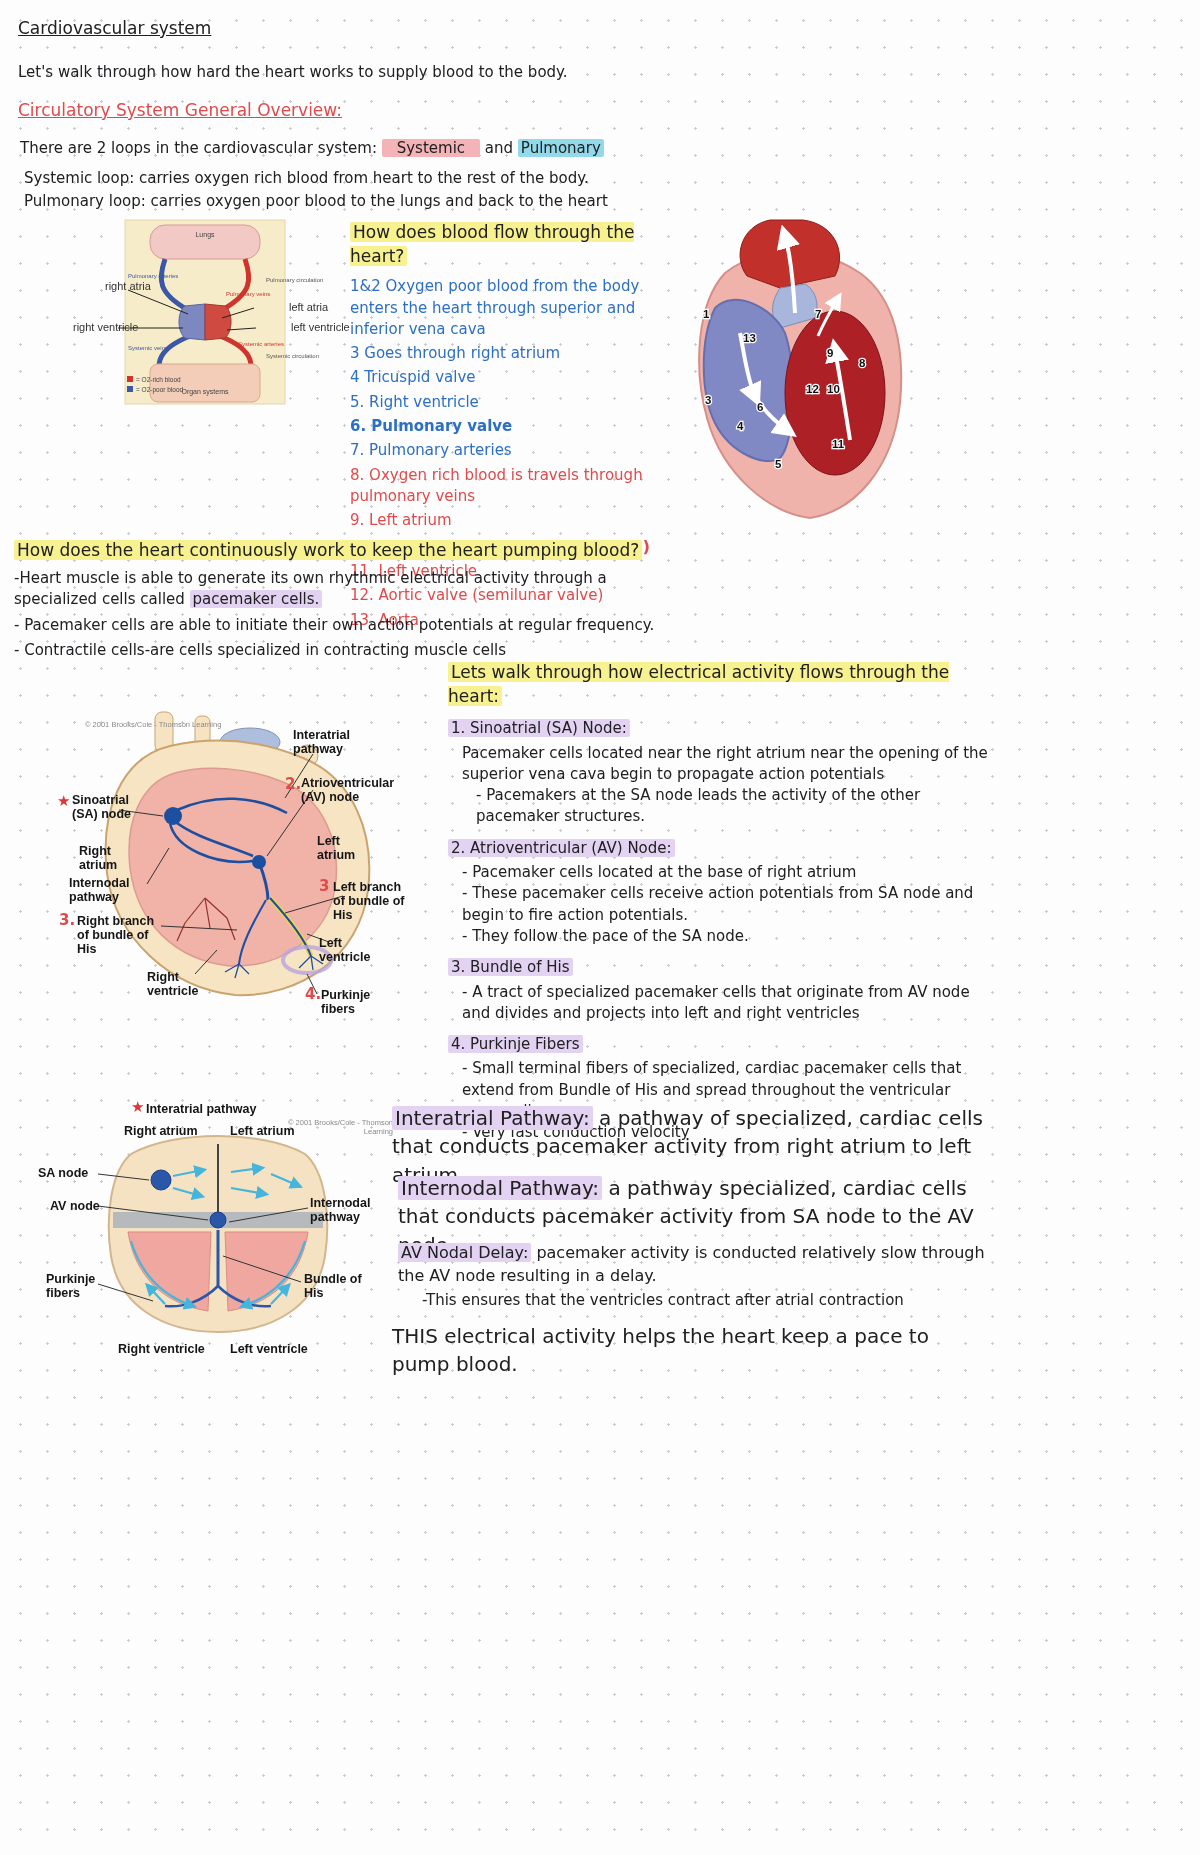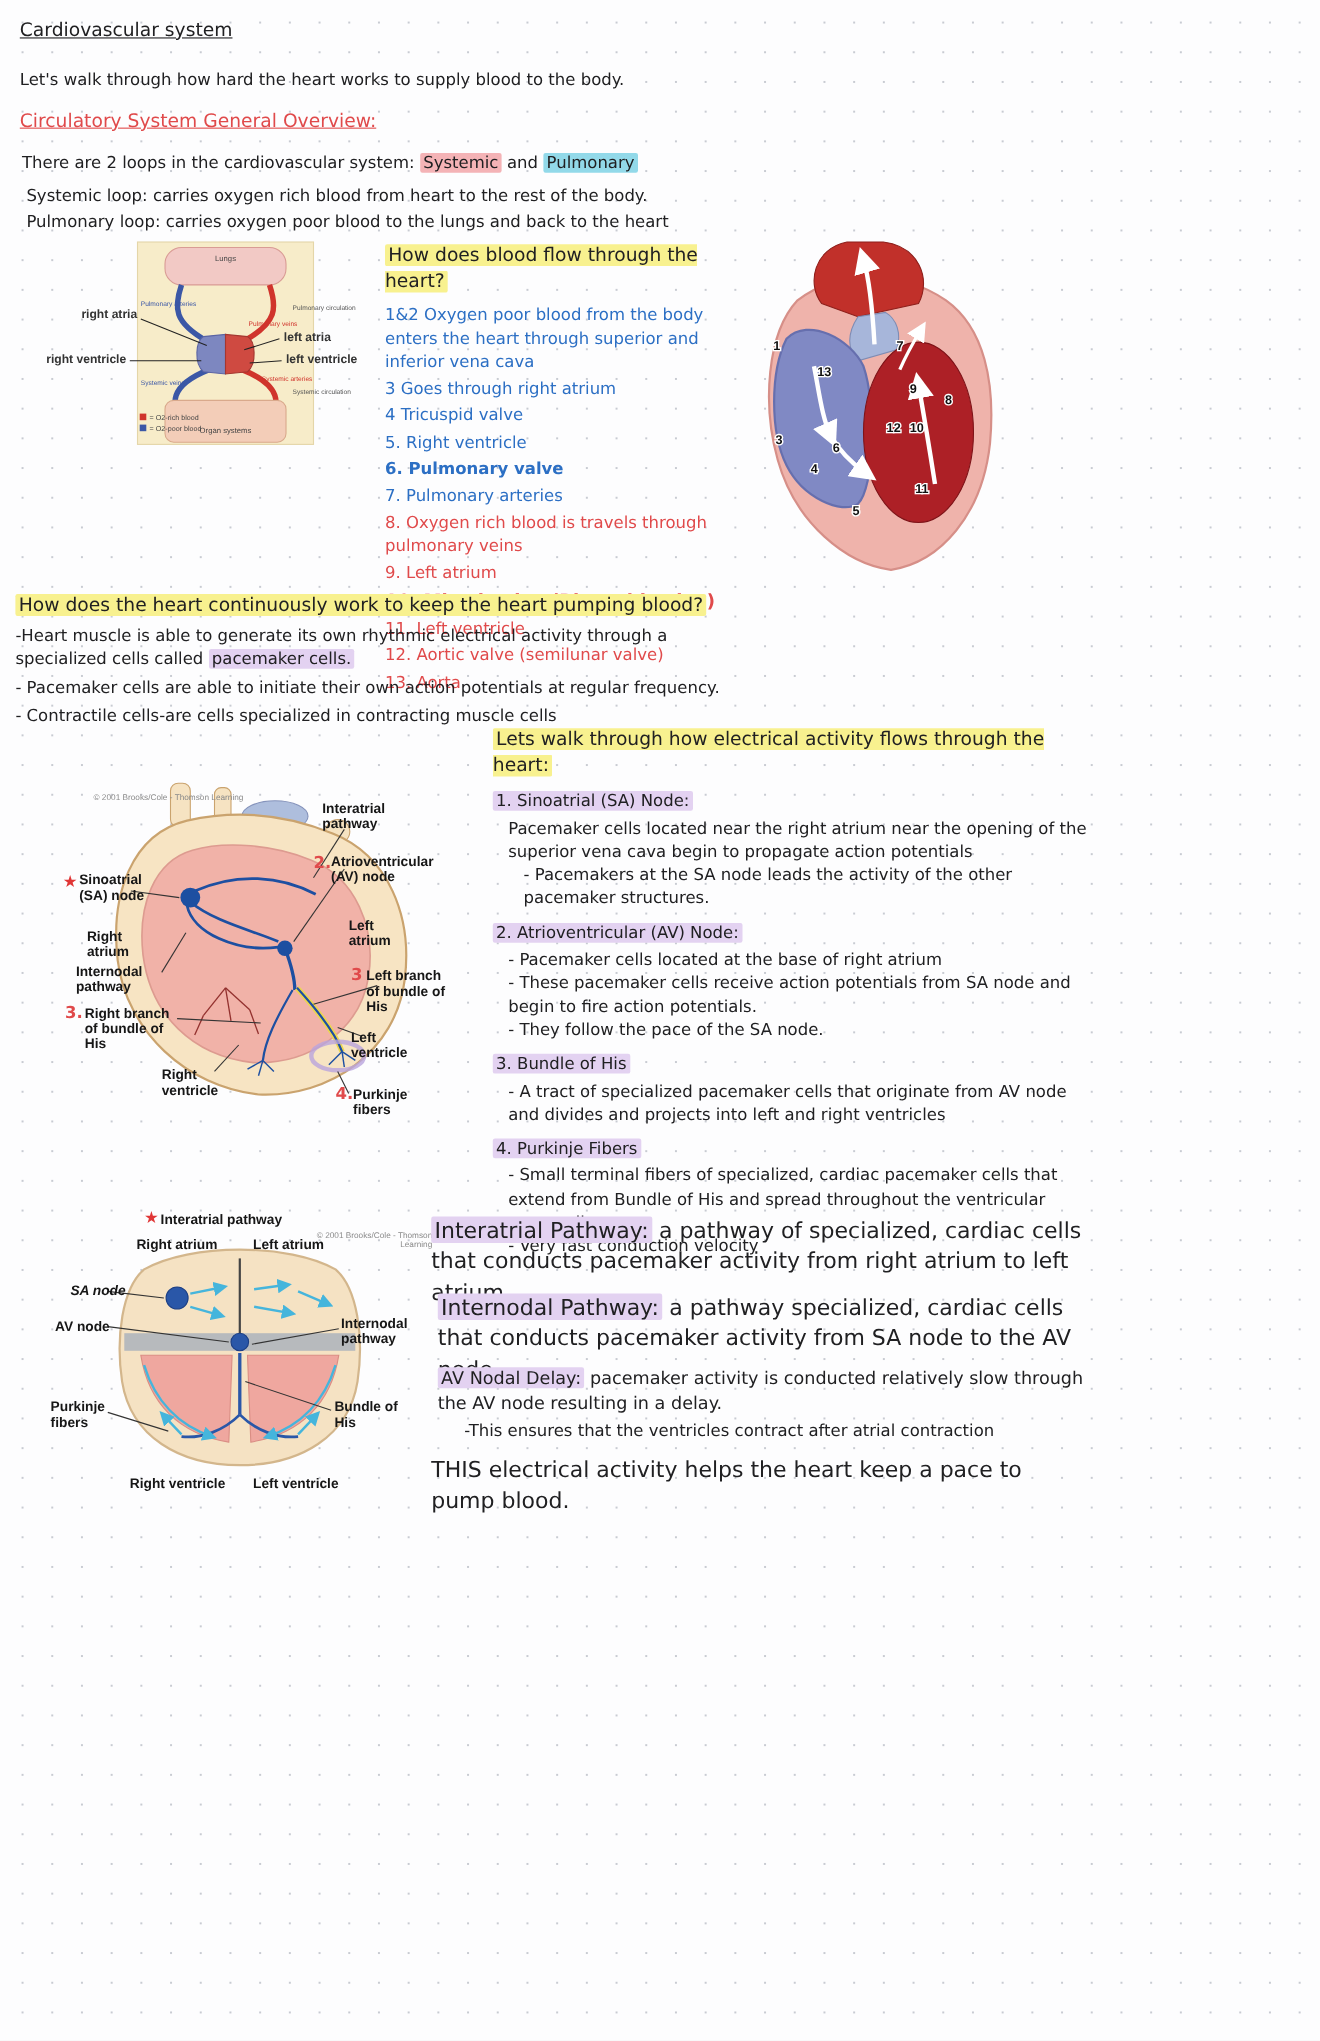--- a/index.html
+++ b/index.html
@@ -10,26 +10,26 @@
     font-family:"DejaVu Sans",sans-serif;color:#202022;}
   .abs{position:absolute;}
   .hw{font-size:15px;line-height:1.42;}
   .hw-lg{font-size:17px;}
   .hw-xl{font-size:20px;}
   .u{text-decoration:underline;}
   .ink-b{color:#2c6fc4;}
   .ink-r{color:#e04a4b;}
   .bold{font-weight:700;}
   .hl-y{background:#f8f18f;padding:0 3px;border-radius:2px;}
-  .hl-p{background:#f4b3b6;padding:0 3px;border-radius:2px;}
+  .hl-p{background:#f4b3b6;padding:0 15px;border-radius:2px;}
   .hl-c{background:#92d9e9;padding:0 3px;border-radius:2px;}
   .hl-v{background:#e3d2f1;padding:0 3px;border-radius:2px;}
   .print{font-family:"Liberation Sans",sans-serif;font-weight:700;color:#161616;
     font-size:12.5px;line-height:1.12;}
-  .print-sm{font-family:"Liberation Sans",sans-serif;font-weight:700;color:#333;font-size:10px;}
+  .print-sm{font-family:"Liberation Sans",sans-serif;font-weight:400;color:#333;font-size:10px;margin-left:31px;}
   .tiny{font-family:"Liberation Sans",sans-serif;font-weight:400;color:#8a8a8a;font-size:7.5px;text-align:right;}
   .star{color:#e03636;font-size:15px;line-height:1;}
   .step{margin-bottom:3px;}
   .e-title{margin:10px 0 3px 0;}
   .e-line{padding-left:14px;}
   .figure svg{display:block;}
 </style>
 </head>
 <body>
 
@@ -269,21 +269,21 @@
         <line x1="205" y1="72" x2="126" y2="86"></line>
         <line x1="-5" y1="148" x2="50" y2="165"></line>
         <line x1="198" y1="146" x2="120" y2="120"></line>
       </g>
     </svg>
     <div class="abs star" style="left:93px;top:4px;">★</div>
     <div class="abs print" style="left:108px;top:6px;">Interatrial pathway</div>
     <div class="abs tiny" style="left:232px;top:22px;">© 2001 Brooks/Cole - Thomson Learning</div>
     <div class="abs print" style="left:86px;top:28px;">Right atrium</div>
     <div class="abs print" style="left:192px;top:28px;">Left atrium</div>
-    <div class="abs print" style="left:26px;top:70px;font-style:italic;">SA node</div>
+    <div class="abs print" style="left:0;top:70px;">SA node</div>
     <div class="abs print" style="left:12px;top:103px;">AV node</div>
     <div class="abs print" style="left:272px;top:100px;width:80px;">Internodal pathway</div>
     <div class="abs print" style="left:8px;top:176px;width:60px;">Purkinje fibers</div>
     <div class="abs print" style="left:266px;top:176px;width:60px;">Bundle of His</div>
     <div class="abs print" style="left:80px;top:246px;">Right ventricle</div>
     <div class="abs print" style="left:192px;top:246px;">Left ventricle</div>
   </div>
 
   <div class="abs" style="left:392px;top:1100px;width:605px;height:275px;">
     <div class="abs hw" style="left:0;top:4px;width:600px;font-size:20px;">

